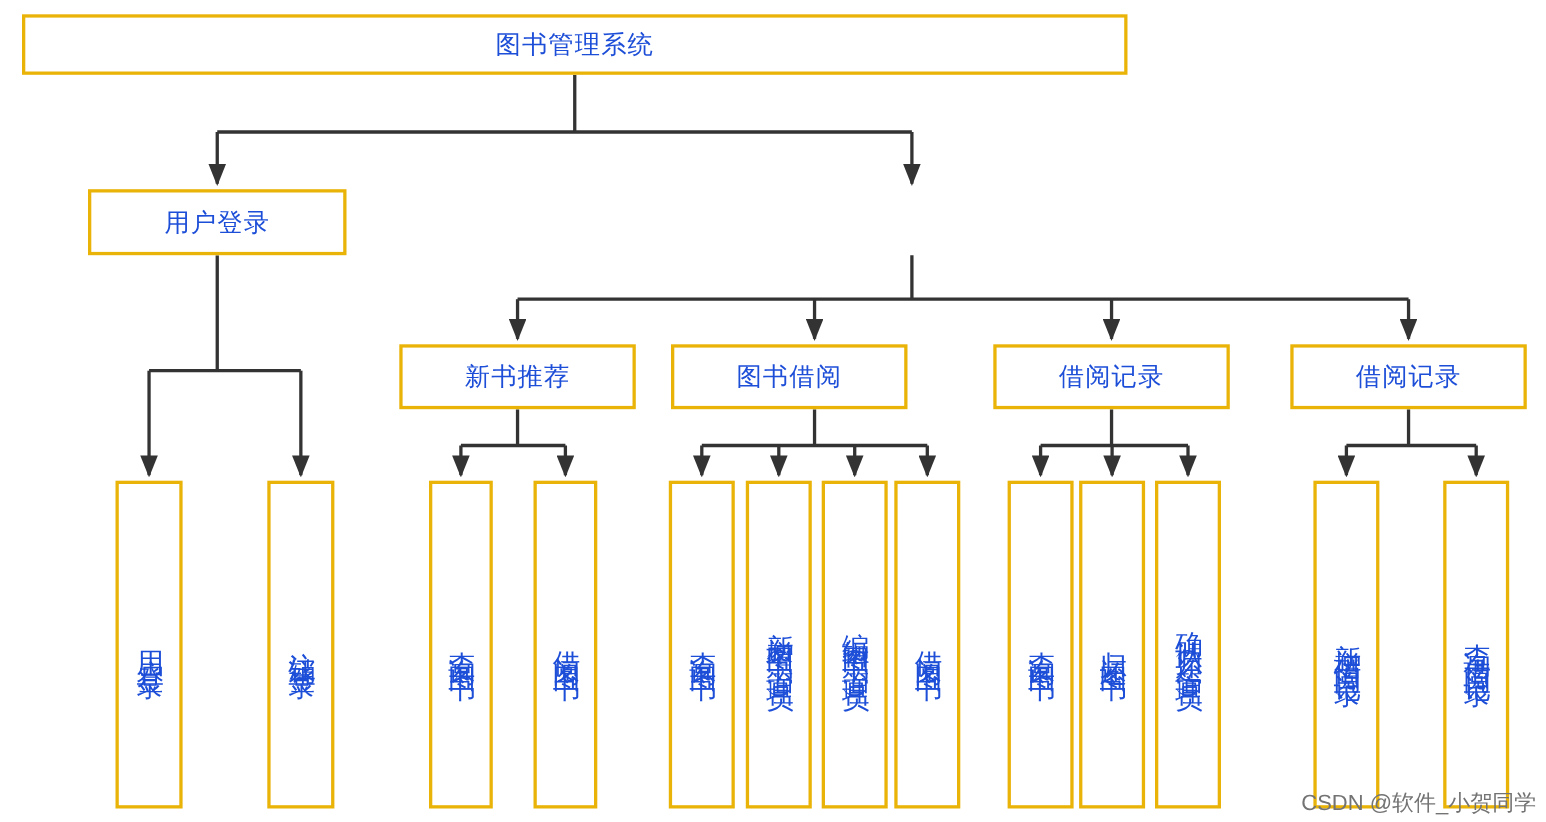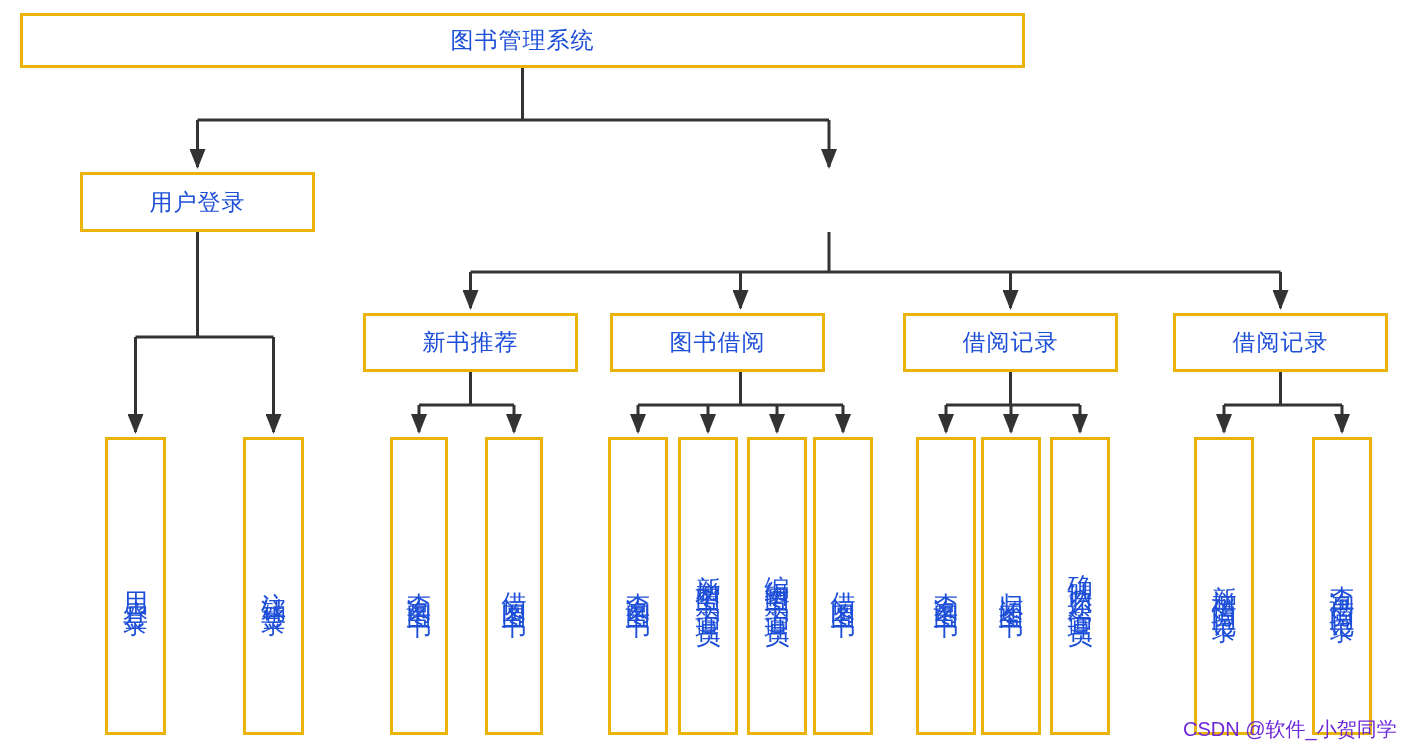--- a/index.html
+++ b/index.html
@@ -67,21 +67,21 @@
   .g4a { left: 916px;  width: 60px; }
   .g4b { left: 981px;  width: 60px; }
   .g4c { left: 1050px; width: 60px; }
   .g5a { left: 1194px; width: 60px; }
   .g5b { left: 1312px; width: 60px; }
   .watermark {
     position: absolute;
     left: 1183px;
     top: 716px;
     font-size: 20px;
-    color: #6d28d9;
+    color: #737373;
     white-space: nowrap;
     z-index: 5;
   }
 </style>
 </head>
 <body>
 
 <div class="canvas">
 
   <svg class="connectors" viewBox="0 0 1405 747" xmlns="http://www.w3.org/2000/svg">

